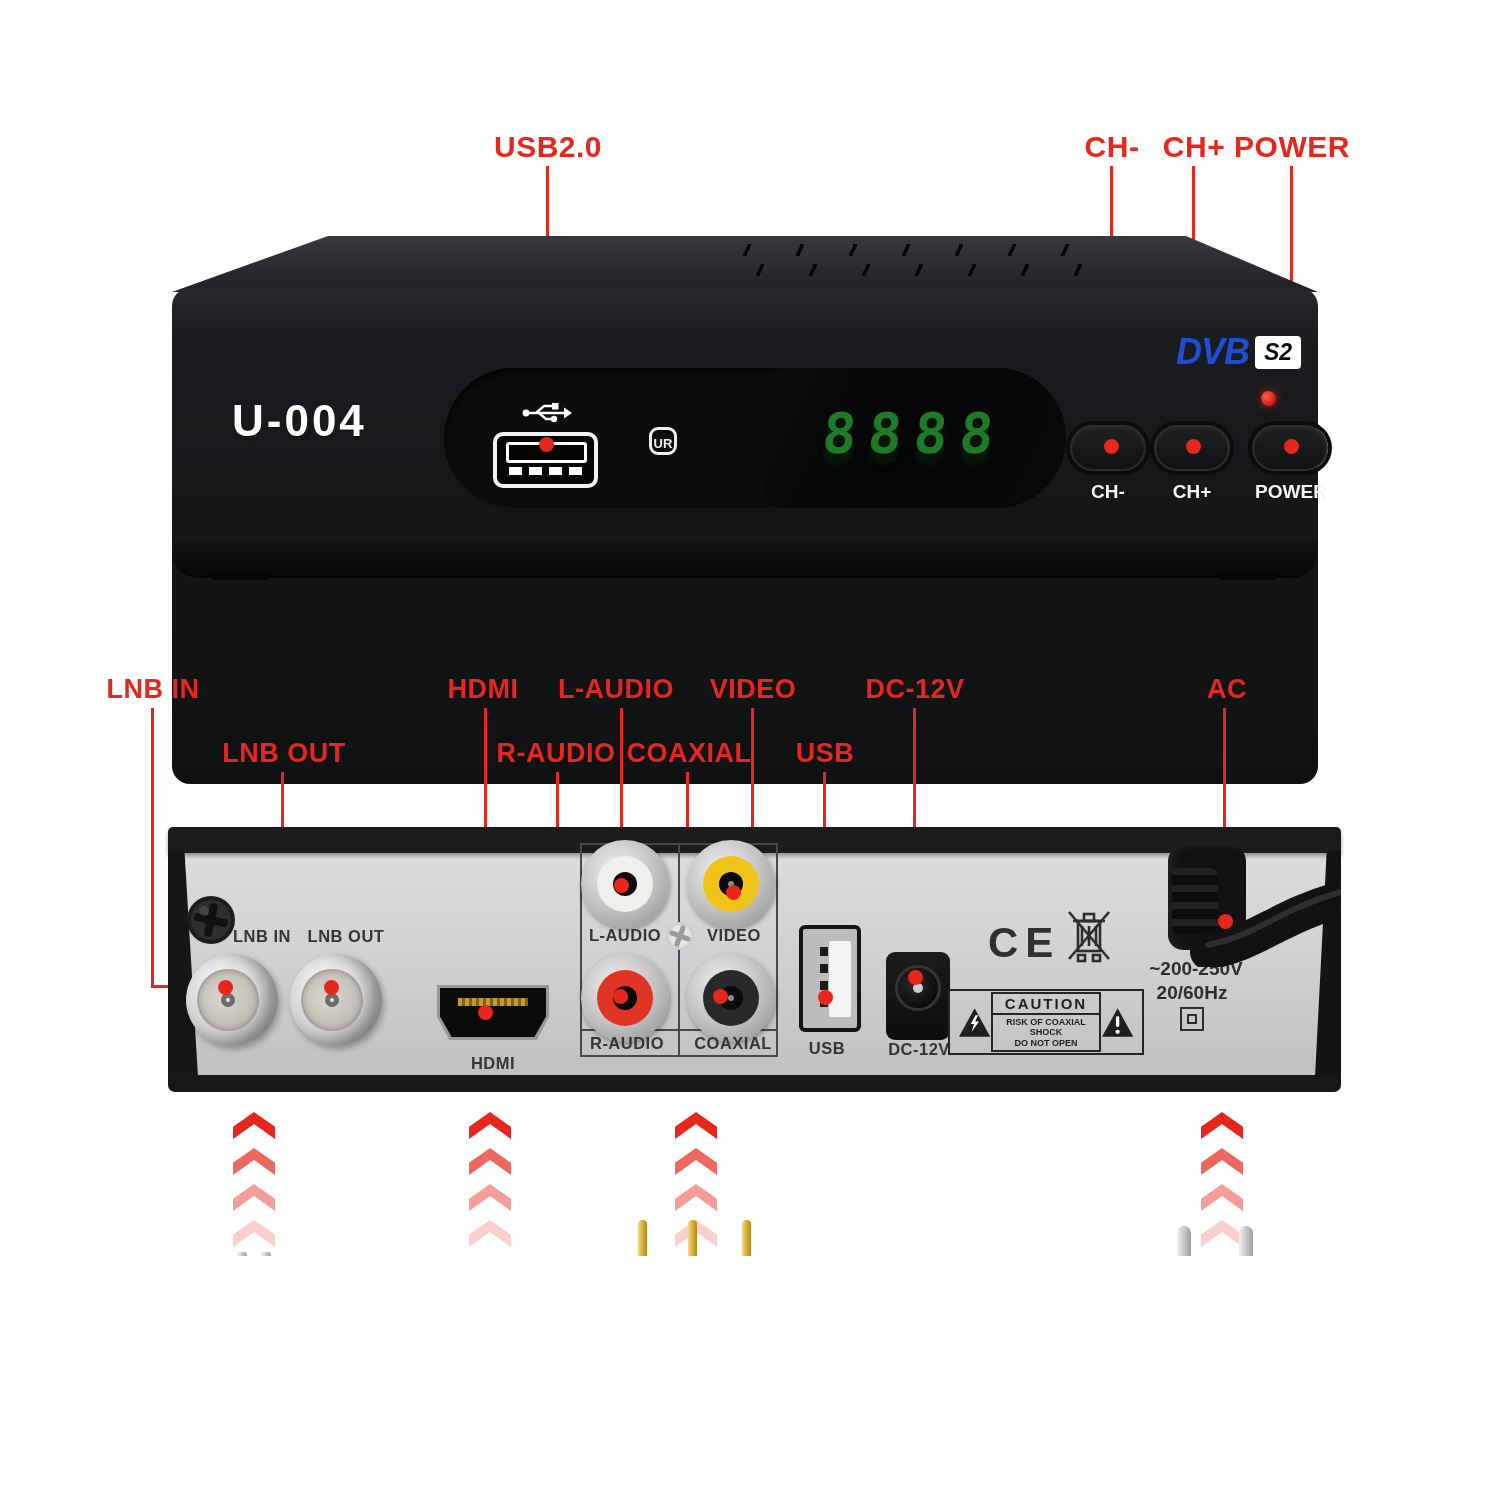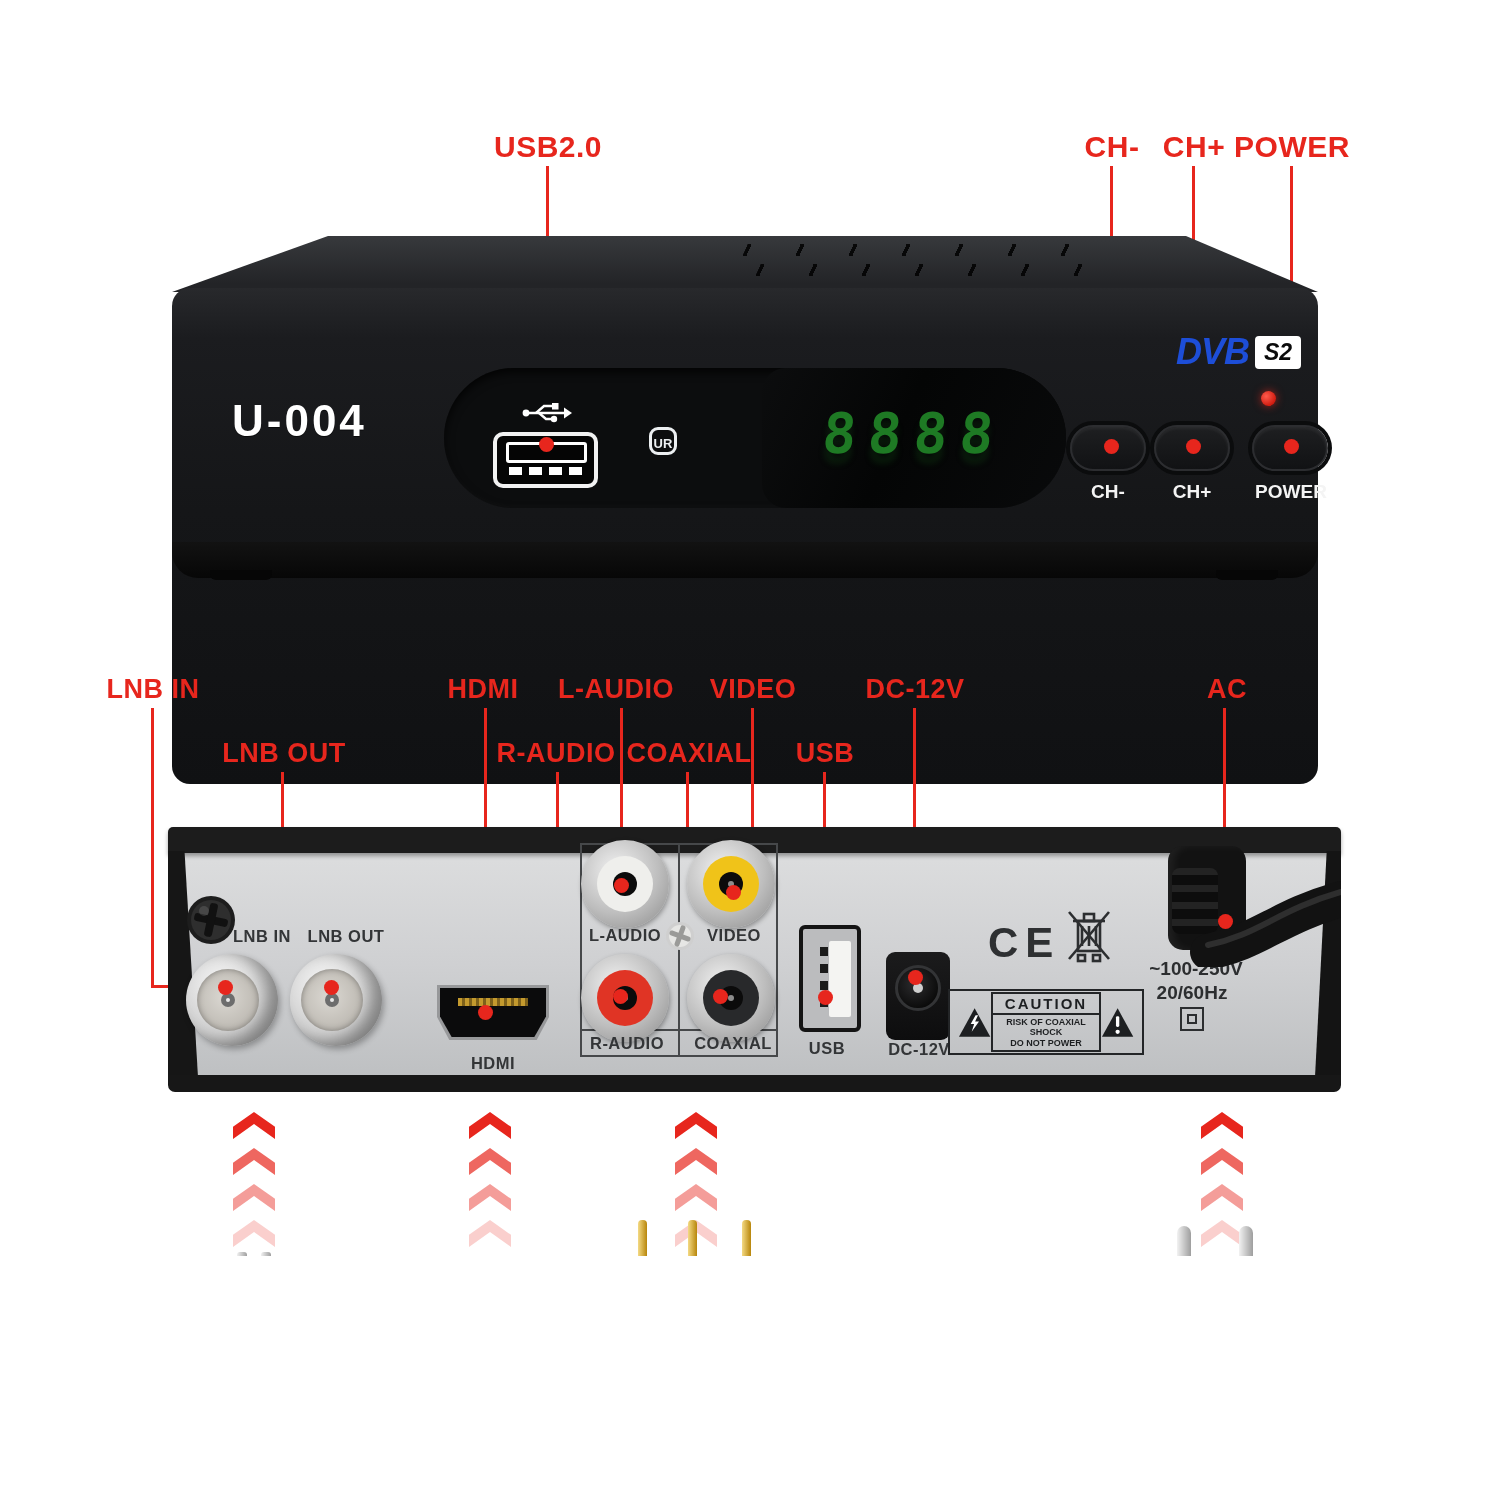--- a/index.html
+++ b/index.html
@@ -320,36 +320,36 @@
         <rect x="18" y="5" width="10" height="7"></rect>
         <line x1="16" y1="17" x2="16" y2="37"></line>
         <line x1="23" y1="17" x2="23" y2="37"></line>
         <line x1="30" y1="17" x2="30" y2="37"></line>
         <rect x="12" y="46" width="7" height="6"></rect>
         <rect x="27" y="46" width="7" height="6"></rect>
         <line x1="3" y1="3" x2="43" y2="50"></line>
         <line x1="43" y1="3" x2="3" y2="50"></line>
       </g>
     </svg>
-    <div class="volt" style="left:1028px;top:131px;">~100-250V</div>
+    <div class="volt" style="left:1028px;top:131px;">~200-250V</div>
     <div class="volt" style="left:1024px;top:155px;">20/60Hz</div>
     <div class="classii" style="left:1012px;top:180px;">
         <div class="classii-in"></div>
       </div>
 
     <div class="caution-box" style="left:780px;top:162px;width:196px;height:66px;">
       <svg width="34" height="31" viewBox="0 0 34 31">
         <path d="M17 1 L33 30 H1 Z" fill="#1d1f21"></path>
         <path d="M18 8 L13 17 H16.5 L14 25 L21.5 14.5 H17.5 L20.5 8 Z" fill="#fff"></path>
       </svg>
       <div class="caution-mid">
         <div class="caution-title">CAUTION</div>
         <div class="caution-risk">
           <span>RISK OF COAXIAL SHOCK</span><br>
-          <span>DO NOT POWER</span>
+          <span>DO NOT OPEN</span>
         </div>
       </div>
       <svg width="34" height="31" viewBox="0 0 34 31">
         <path d="M17 1 L33 30 H1 Z" fill="#1d1f21"></path>
         <rect x="15.3" y="9" width="3.4" height="11" rx="1.5" fill="#fff"></rect>
         <circle cx="17" cy="25" r="2.2" fill="#fff"></circle>
       </svg>
     </div>
 
     <div class="boot">

